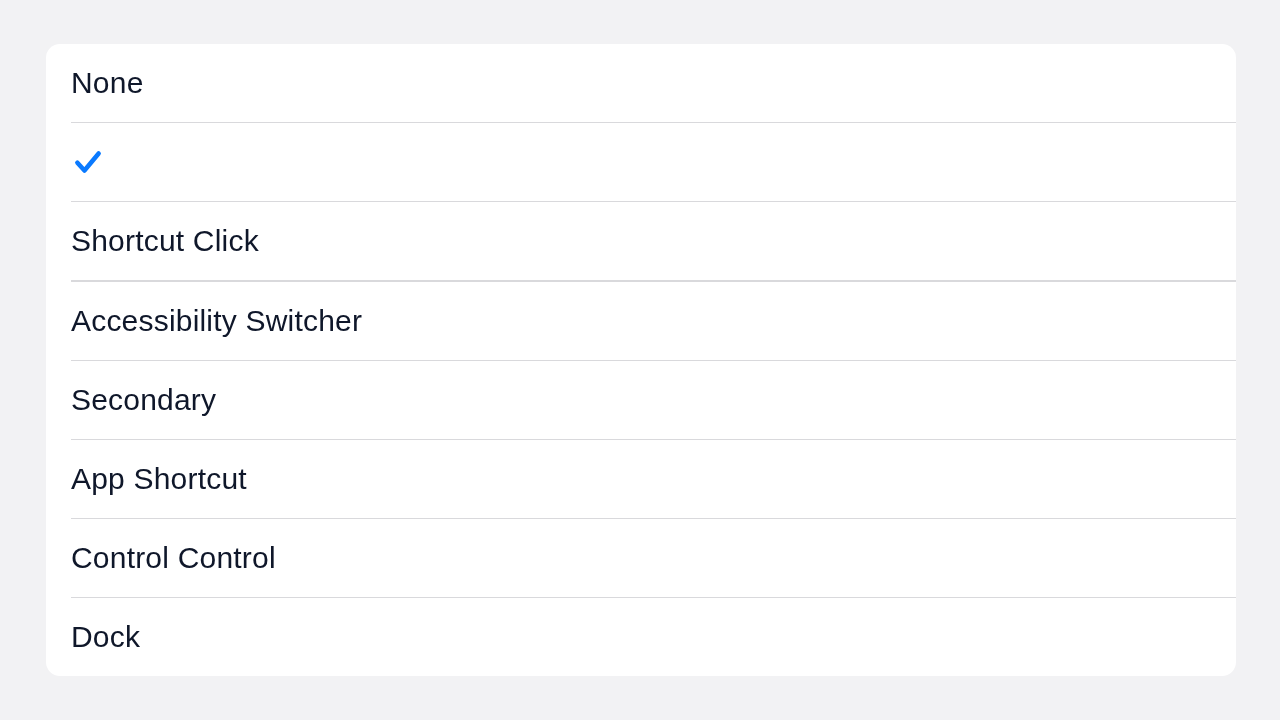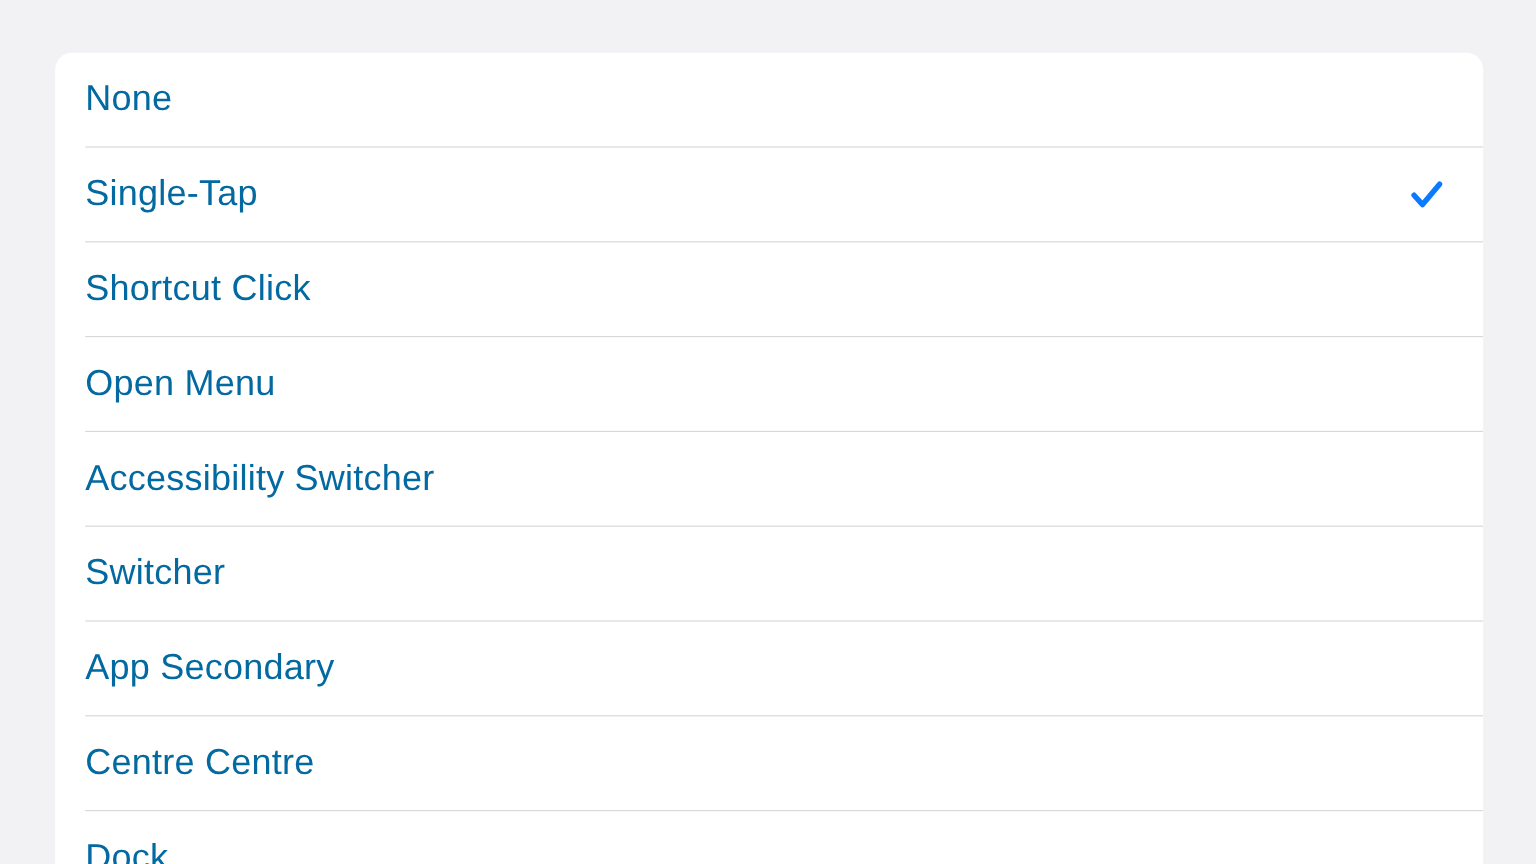--- a/index.html
+++ b/index.html
@@ -24,21 +24,21 @@
     align-items: center;
     justify-content: space-between;
     height: 78px;
     padding-left: 25px;
     padding-right: 30px;
     cursor: pointer;
   }
   .option-label {
     font-size: 30px;
     font-weight: 400;
-    color: #0369a1;
+    color: #0f172a;
     letter-spacing: 0.2px;
   }
   .divider {
     height: 1px;
     background: #d9d9dc;
     margin-left: 25px;
   }
   .check-icon svg {
     display: block;
   }
@@ -47,56 +47,52 @@
 <body>
 
 <div class="settings-panel">
 
   <div class="option-row">
     <span class="option-label">None</span>
   </div>
   <div class="divider"></div>
 
   <div class="option-row">
-    <span class="option-label">Single-Tap</span>
     <span class="check-icon">
       <svg width="34" height="34" viewBox="0 0 24 24" fill="none" stroke="#0a7aff" stroke-width="3.2" stroke-linecap="round" stroke-linejoin="round">
         <polyline points="4.5 12.5 9.5 18 19.5 6"></polyline>
       </svg>
     </span>
   </div>
   <div class="divider"></div>
 
   <div class="option-row">
     <span class="option-label">Shortcut Click</span>
   </div>
   <div class="divider"></div>
 
-  <div class="option-row">
-    <span class="option-label">Open Menu</span>
-  </div>
   <div class="divider"></div>
 
   <div class="option-row">
     <span class="option-label">Accessibility Switcher</span>
   </div>
   <div class="divider"></div>
 
   <div class="option-row">
-    <span class="option-label">Switcher</span>
+    <span class="option-label">Secondary</span>
   </div>
   <div class="divider"></div>
 
   <div class="option-row">
-    <span class="option-label">App Secondary</span>
+    <span class="option-label">App Shortcut</span>
   </div>
   <div class="divider"></div>
 
   <div class="option-row">
-    <span class="option-label">Centre Centre</span>
+    <span class="option-label">Control Control</span>
   </div>
   <div class="divider"></div>
 
   <div class="option-row">
     <span class="option-label">Dock</span>
   </div>
 
 </div>
 
 </body></html>

